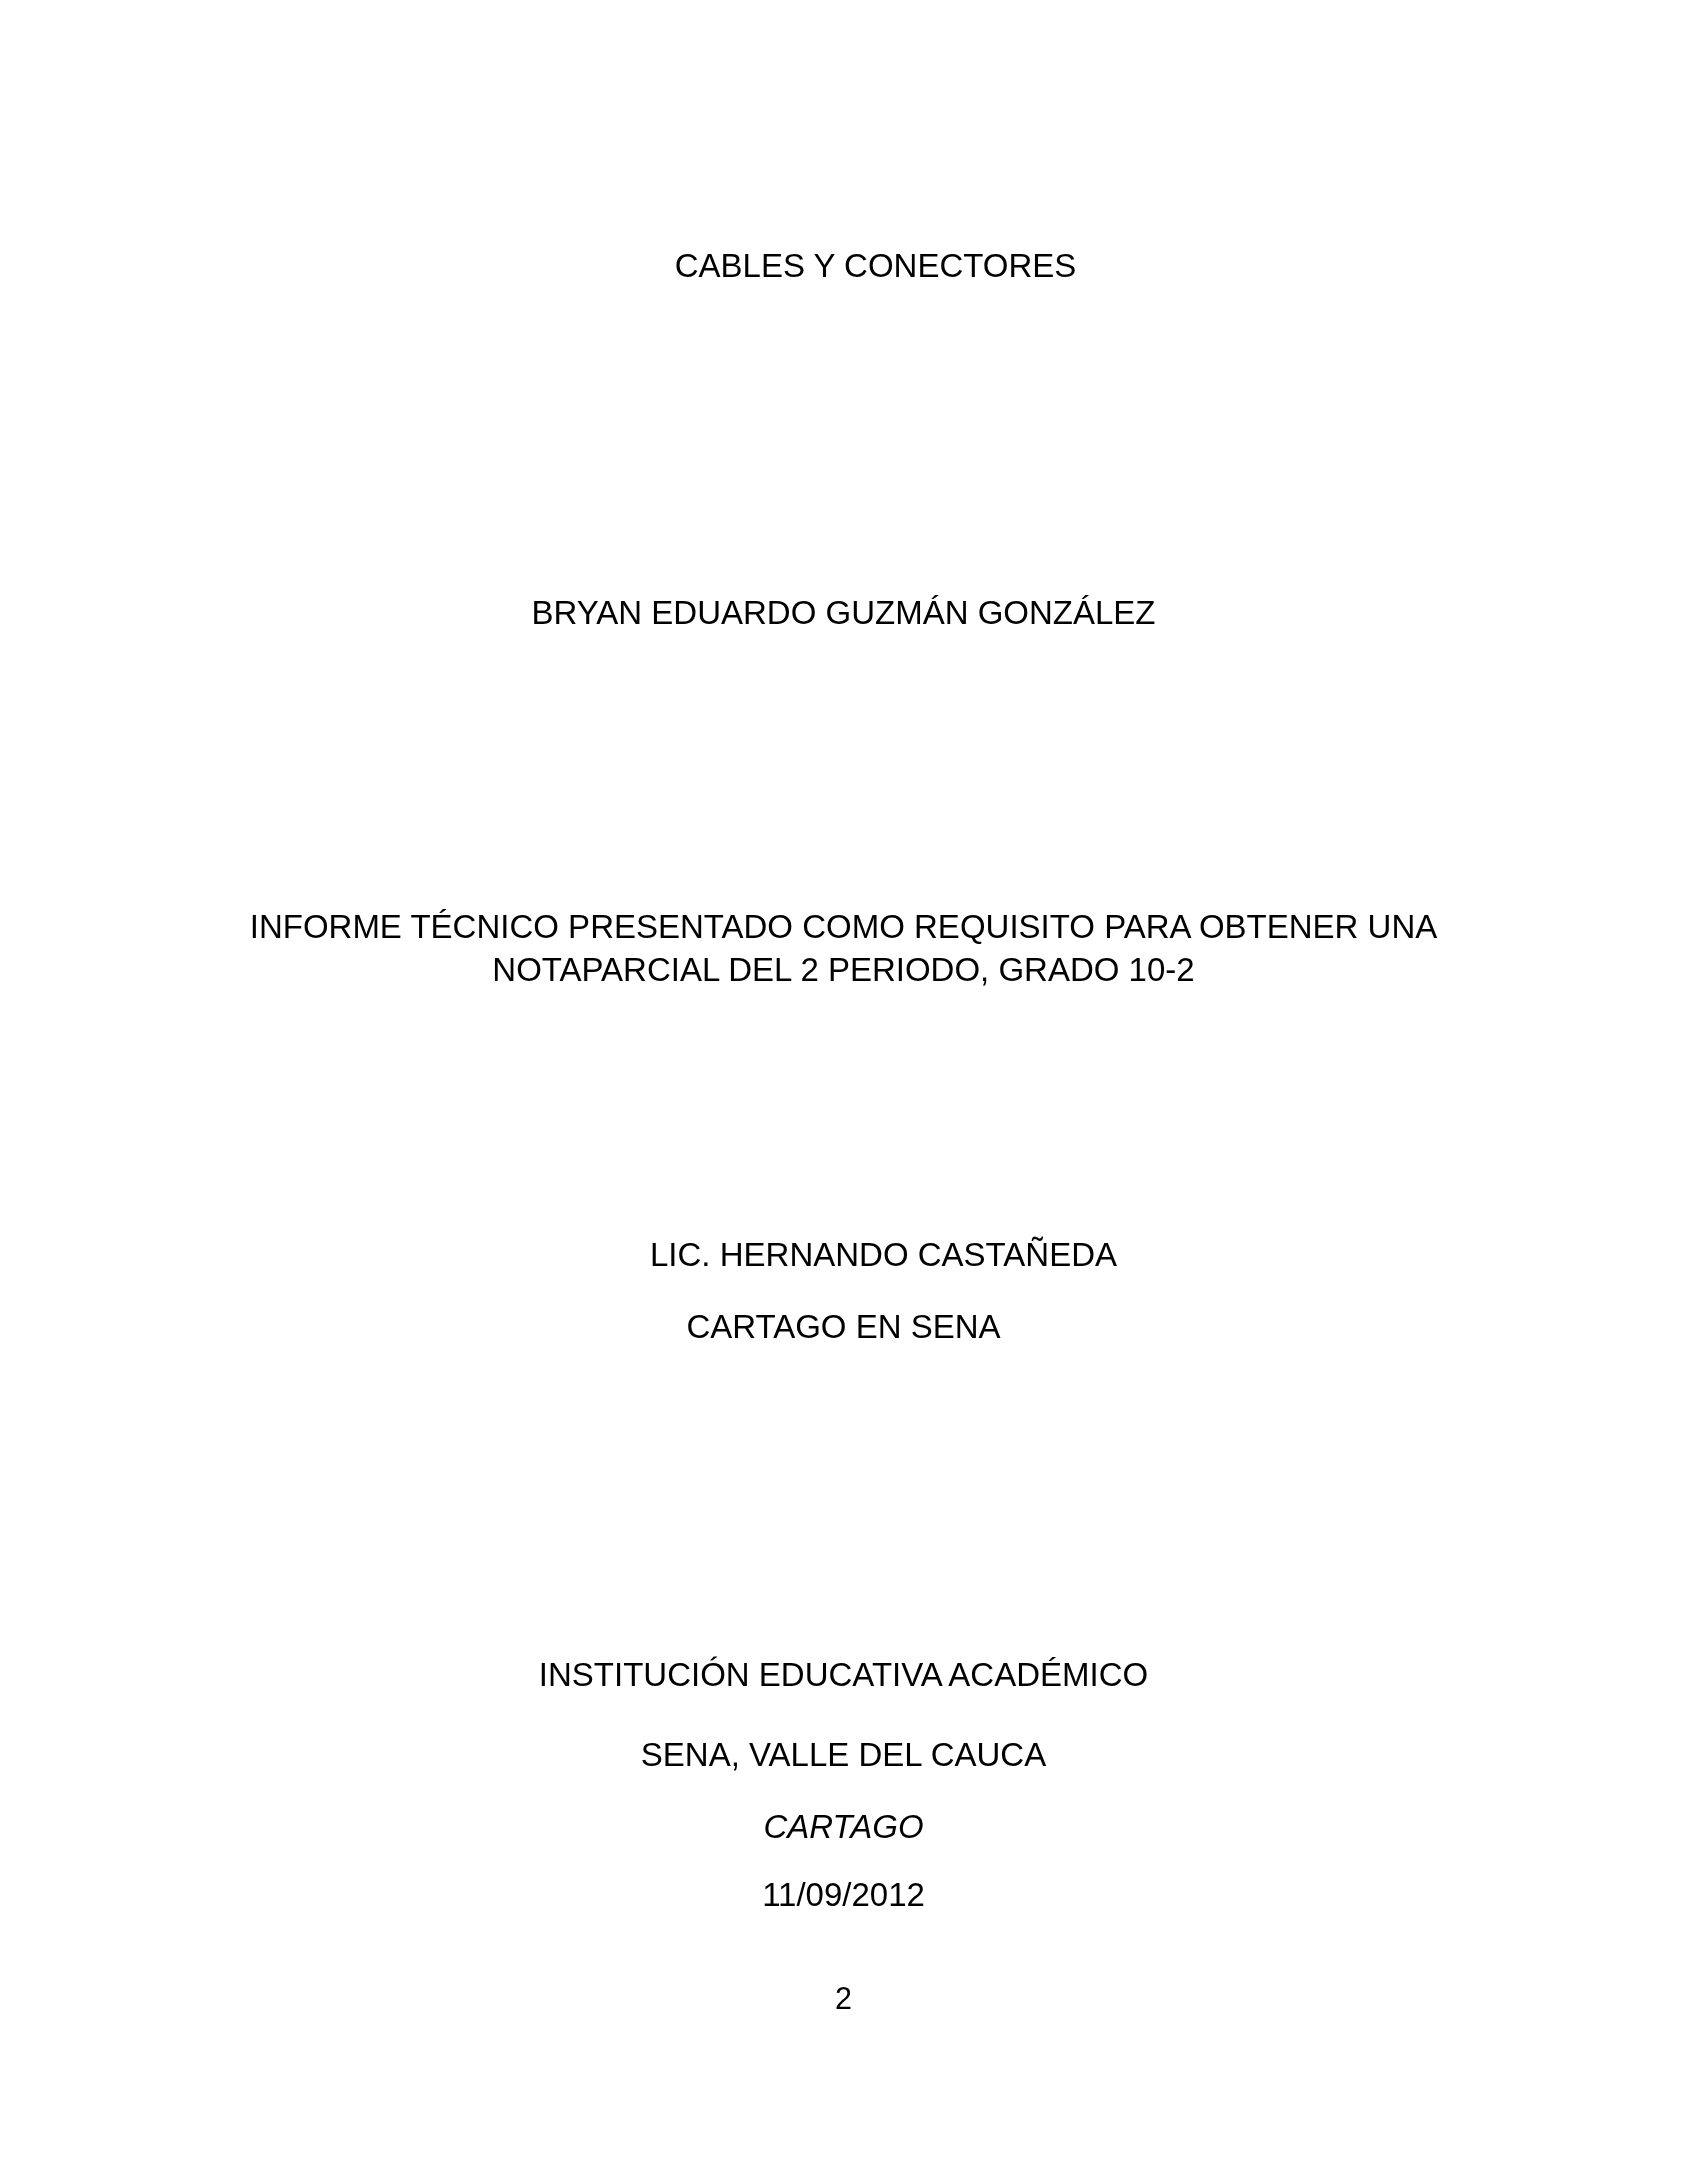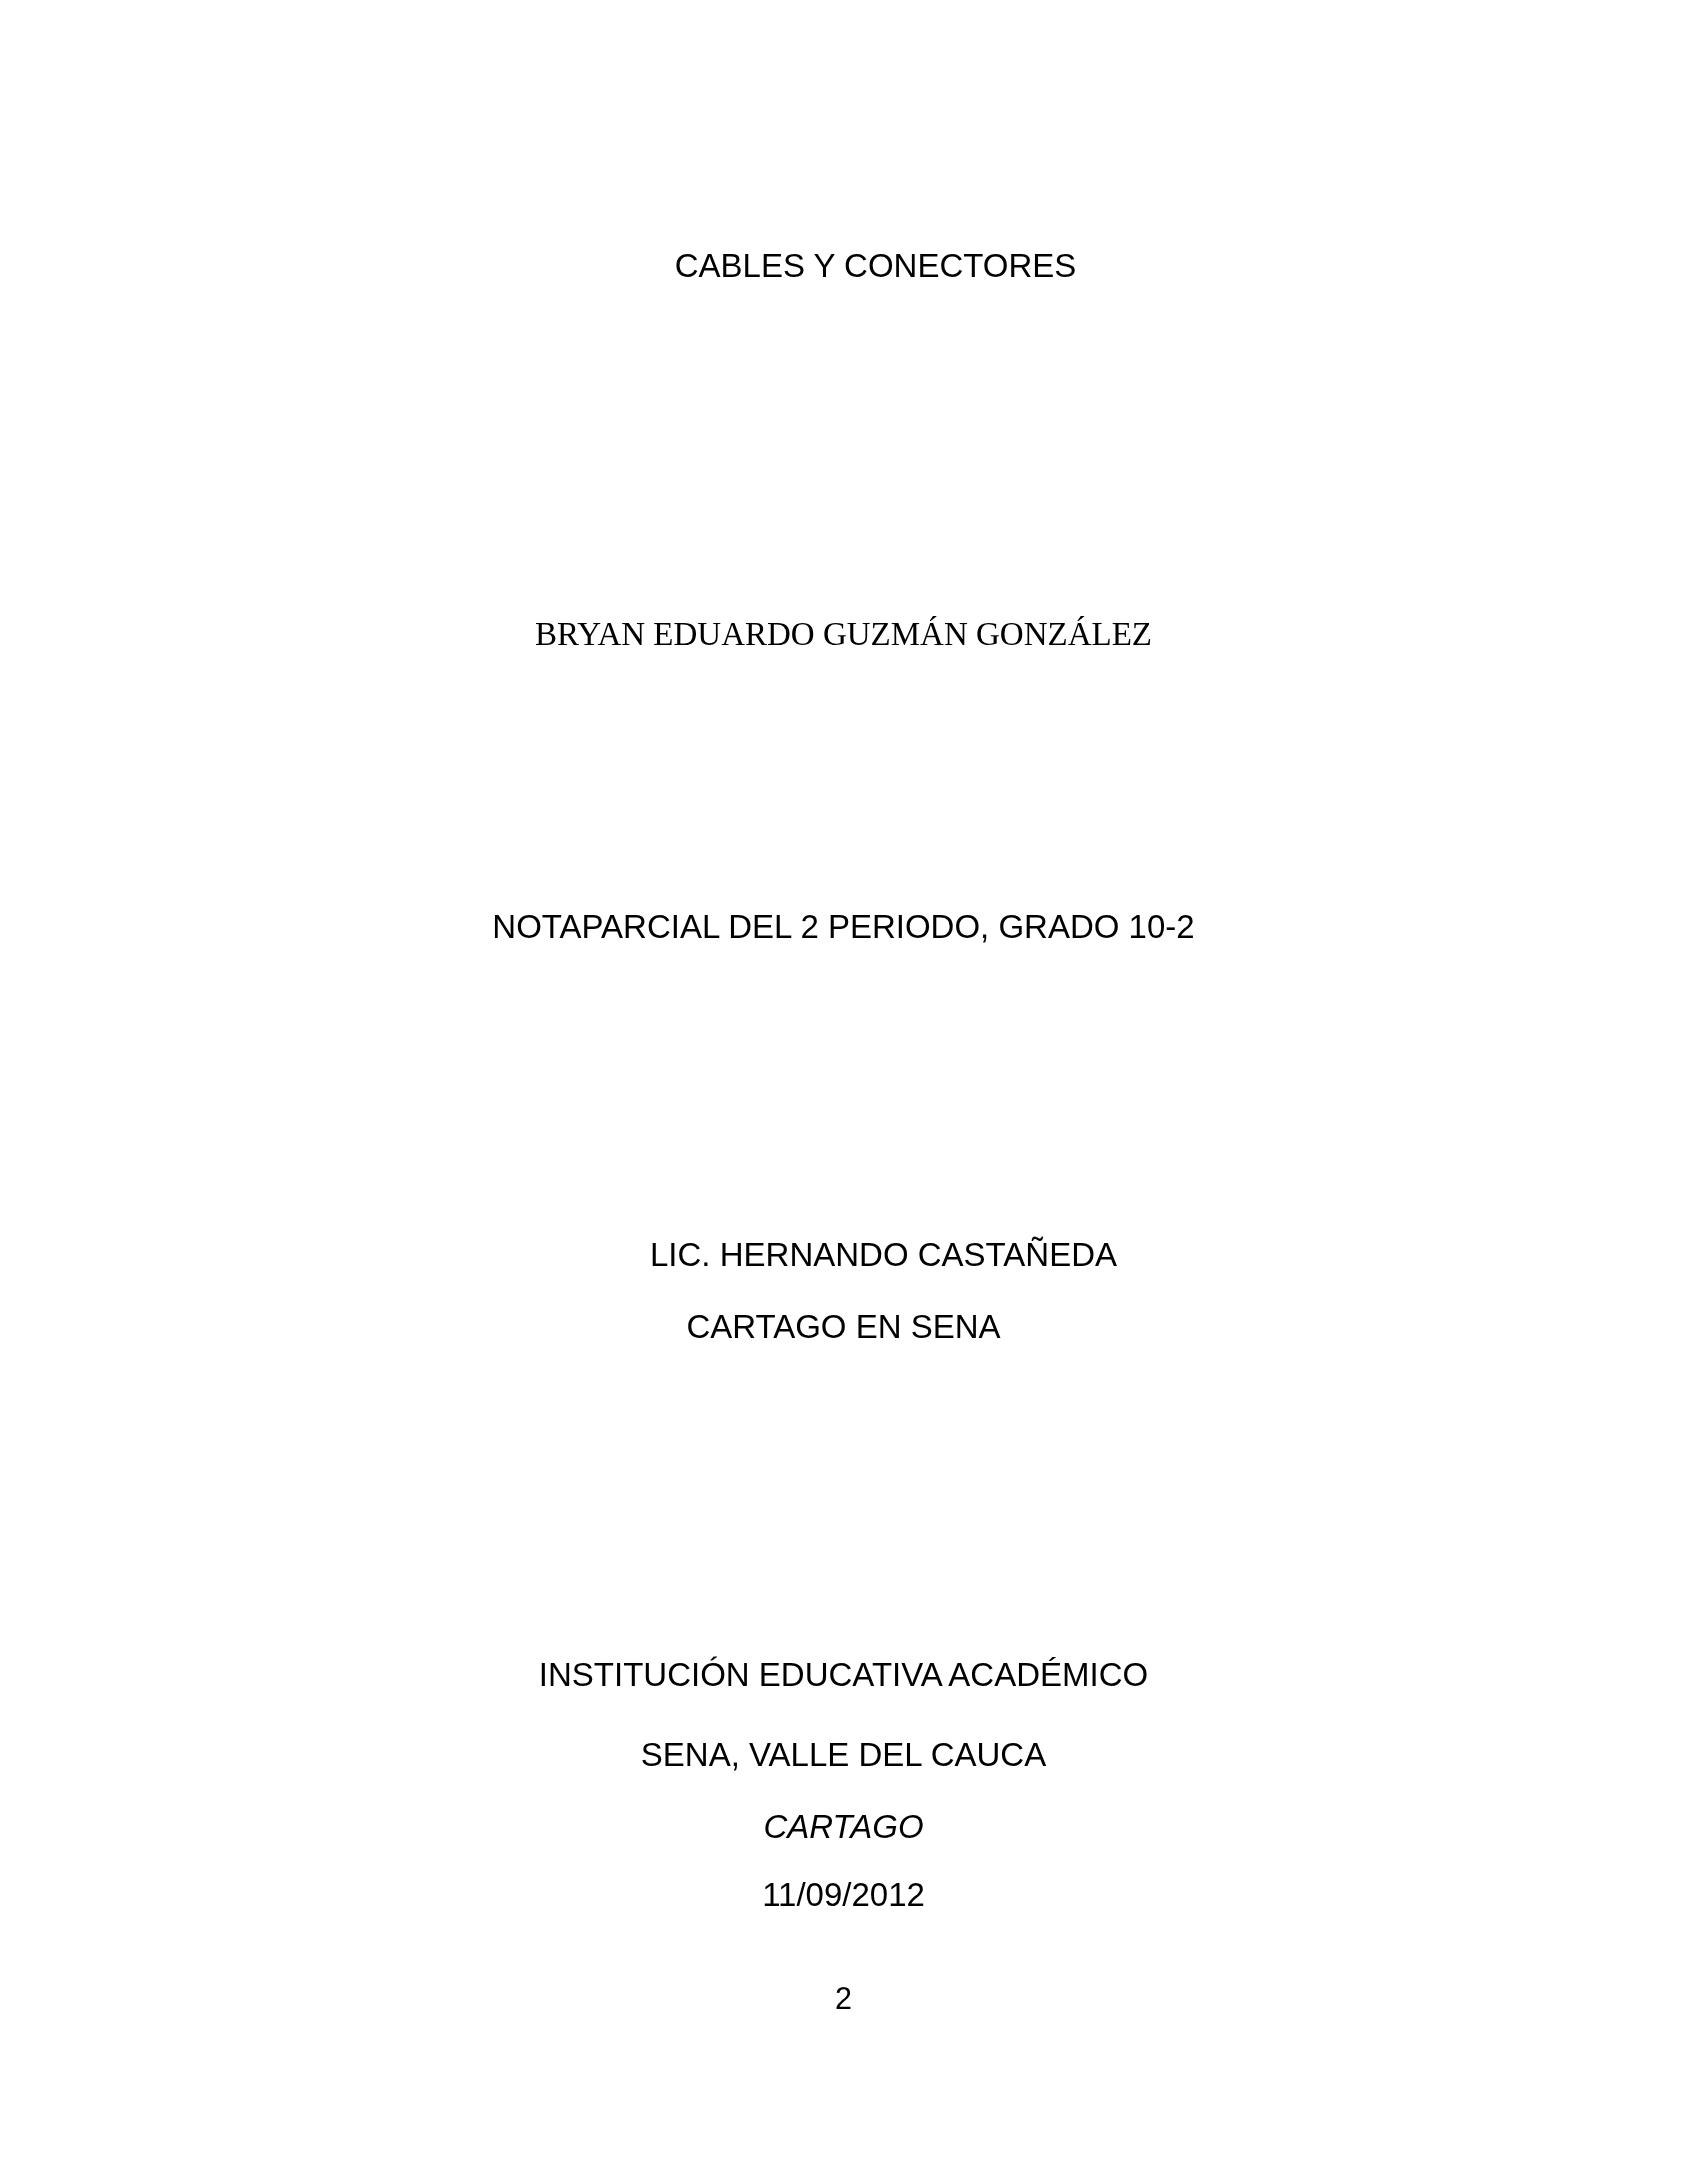--- a/index.html
+++ b/index.html
@@ -23,21 +23,21 @@
   .tline {
     position: absolute;
     left: 0;
     width: 100%;
     text-align: center;
     font-size: 33px;
     line-height: 43px;
     font-weight: 400;
   }
   .title       { top: 244px; margin-left: 32px; }
-  .author      { top: 613px; font-family: Liberation Serif, serif; }
+  .author      { top: 591px; }
   .description { top: 905px; }
   .advisor     { top: 1233px; margin-left: 40px; }
   .advisor-role{ top: 1305px; }
   .institution { top: 1653px; }
   .location    { top: 1733px; }
   .city        { top: 1805px; font-style: italic; }
   .date        { top: 1873px; }
   .page-number {
     top: 1979px;
     font-size: 30.5px;
@@ -47,20 +47,21 @@
 </head>
 <body>
 
 <div class="page">
 
   <div class="tline title">CABLES Y CONECTORES</div>
 
   <div class="tline author">BRYAN EDUARDO GUZMÁN GONZÁLEZ</div>
 
   <div class="tline description">
+    <div>INFORME TÉCNICO PRESENTADO COMO REQUISITO PARA OBTENER UNA</div>
     <div>NOTAPARCIAL DEL 2 PERIODO, GRADO 10-2</div>
   </div>
 
   <div class="tline advisor">LIC. HERNANDO CASTAÑEDA</div>
 
   <div class="tline advisor-role">CARTAGO EN SENA</div>
 
   <div class="tline institution">INSTITUCIÓN EDUCATIVA ACADÉMICO</div>
 
   <div class="tline location">SENA, VALLE DEL CAUCA</div>

